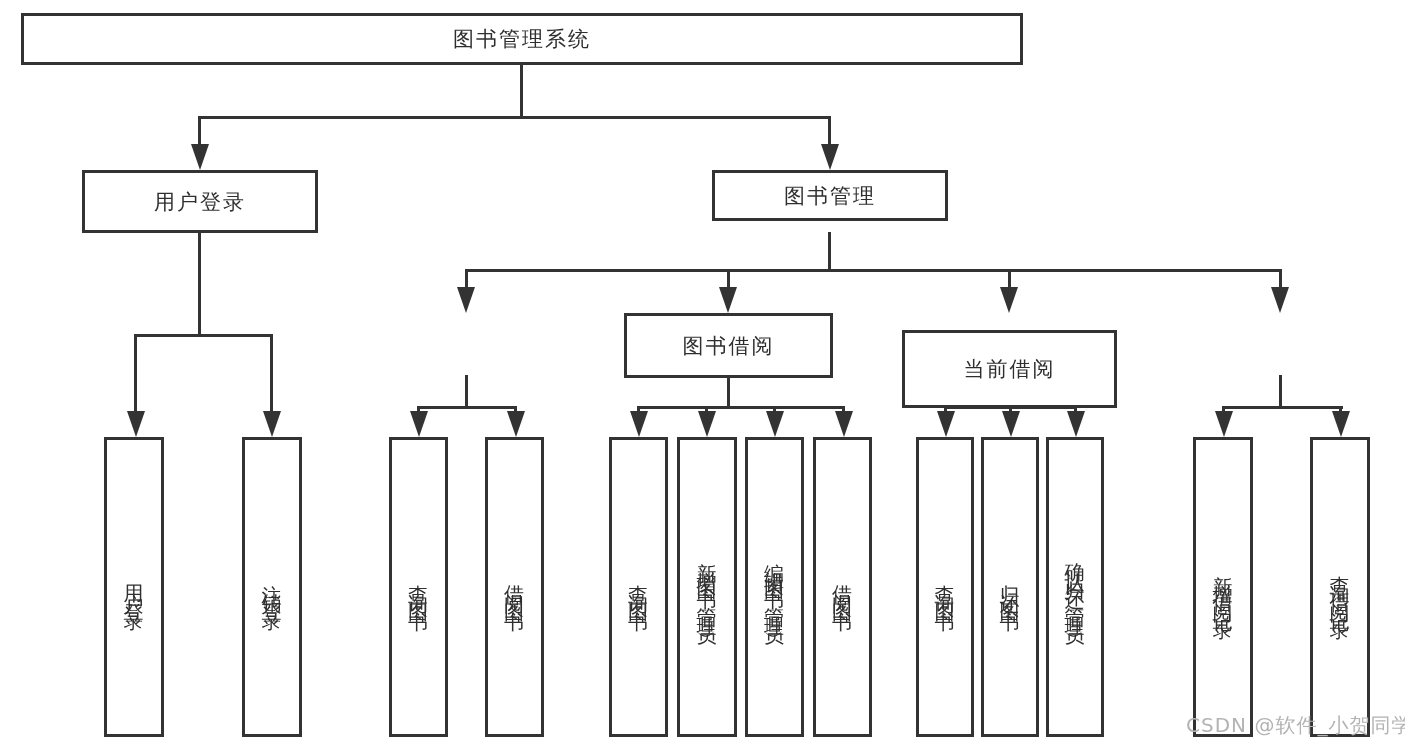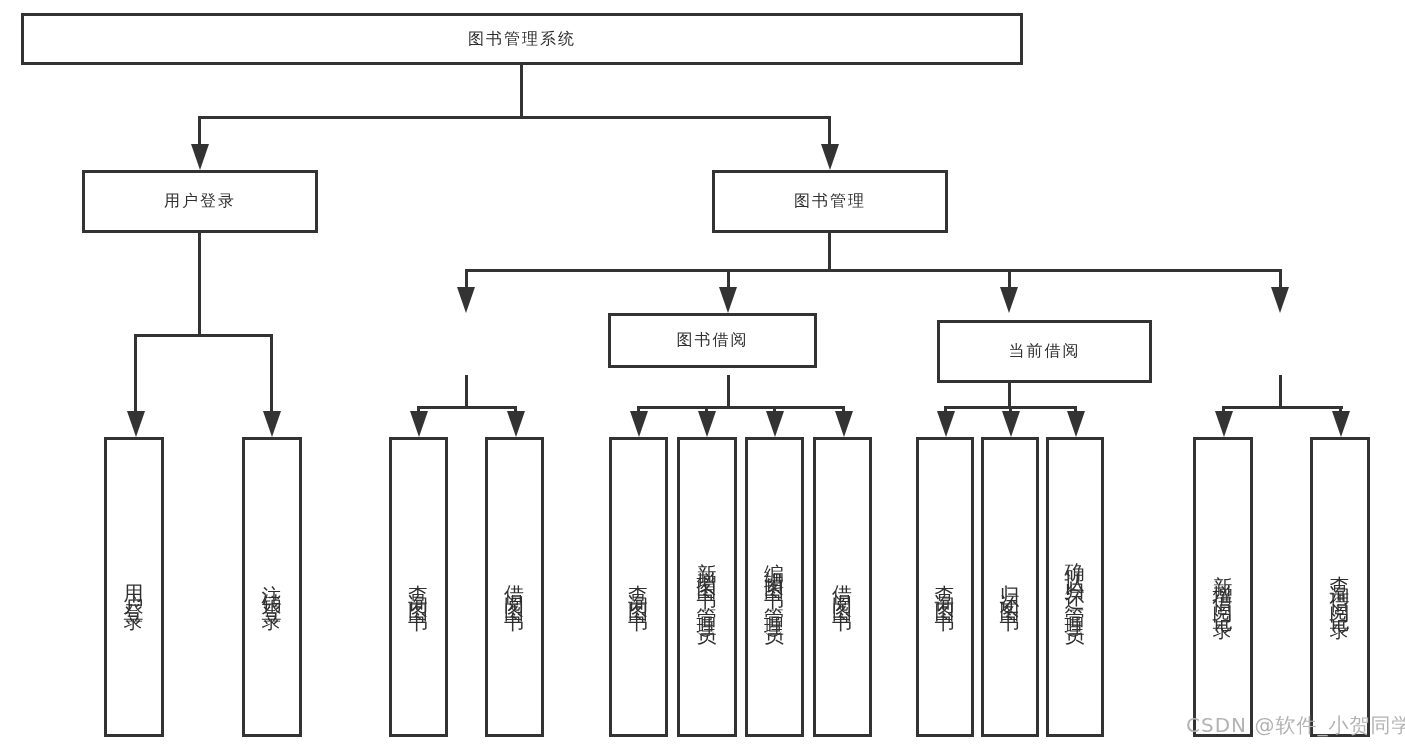--- a/index.html
+++ b/index.html
@@ -4,21 +4,21 @@
 <style>
   html,body{margin:0;padding:0;background:#ffffff;}
   .canvas{
     position:relative;width:1405px;height:747px;background:#ffffff;overflow:hidden;
     font-family:"DejaVu Sans","Liberation Sans",sans-serif;
   }
   .box{
     position:absolute;box-sizing:border-box;background:#ffffff;
     border:3px solid #333333;display:flex;align-items:center;justify-content:center;
   }
-  .h span{font-size:16px;color:#2f2f2f;letter-spacing:2px;white-space:nowrap;text-align:right;}
+  .h span{font-size:21px;color:#2f2f2f;letter-spacing:2px;white-space:nowrap;text-align:right;}
   .v span{
     writing-mode:vertical-rl;text-orientation:mixed;
     font-size:20px;color:#2f2f2f;letter-spacing:9px;line-height:1;white-space:nowrap;
   }
   .line{position:absolute;background:#333333;}
   .arr{
     position:absolute;width:0;height:0;
     border-left:9px solid transparent;border-right:9px solid transparent;
     border-top:26px solid #333333;
   }
@@ -92,28 +92,28 @@
   <div class="arr" style="left:1215px;top:411px;"></div>
   <div class="arr" style="left:1332px;top:411px;"></div>
 
   <div class="box h" style="left:21px;top:13px;width:1002px;height:52px;">
     <span>图书管理系统</span>
   </div>
 
   <div class="box h" style="left:82px;top:170px;width:236px;height:63px;">
     <span>用户登录</span>
   </div>
-  <div class="box h" style="left:712px;top:170px;width:236px;height:63px;">
+  <div class="box h" style="left:712px;top:170px;width:236px;height:51px;">
     <span>图书管理</span>
   </div>
 
-  <div class="box h" style="left:608px;top:313px;width:209px;height:55px;">
+  <div class="box h" style="left:624px;top:313px;width:209px;height:65px;">
     <span>图书借阅</span>
   </div>
-  <div class="box h" style="left:902px;top:320px;width:215px;height:63px;margin-left:35px;">
+  <div class="box h" style="left:902px;top:330px;width:215px;height:78px;">
     <span>当前借阅</span>
   </div>
 
   <div class="box v" style="left:104px;top:437px;width:60px;height:300px;">
     <span>用户登录</span>
   </div>
   <div class="box v" style="left:242px;top:437px;width:60px;height:300px;">
     <span>注销登录</span>
   </div>
 

